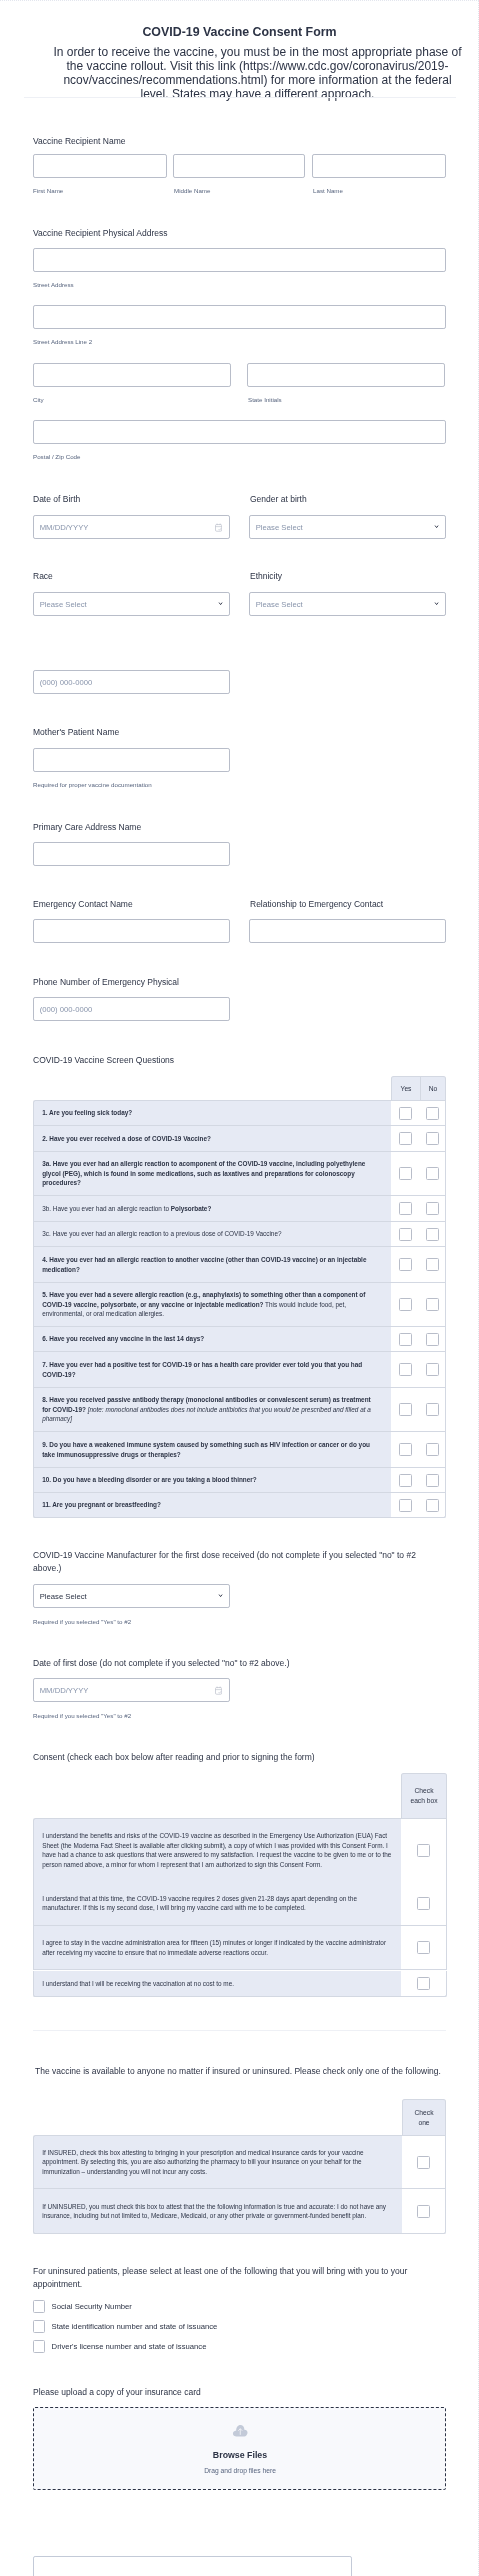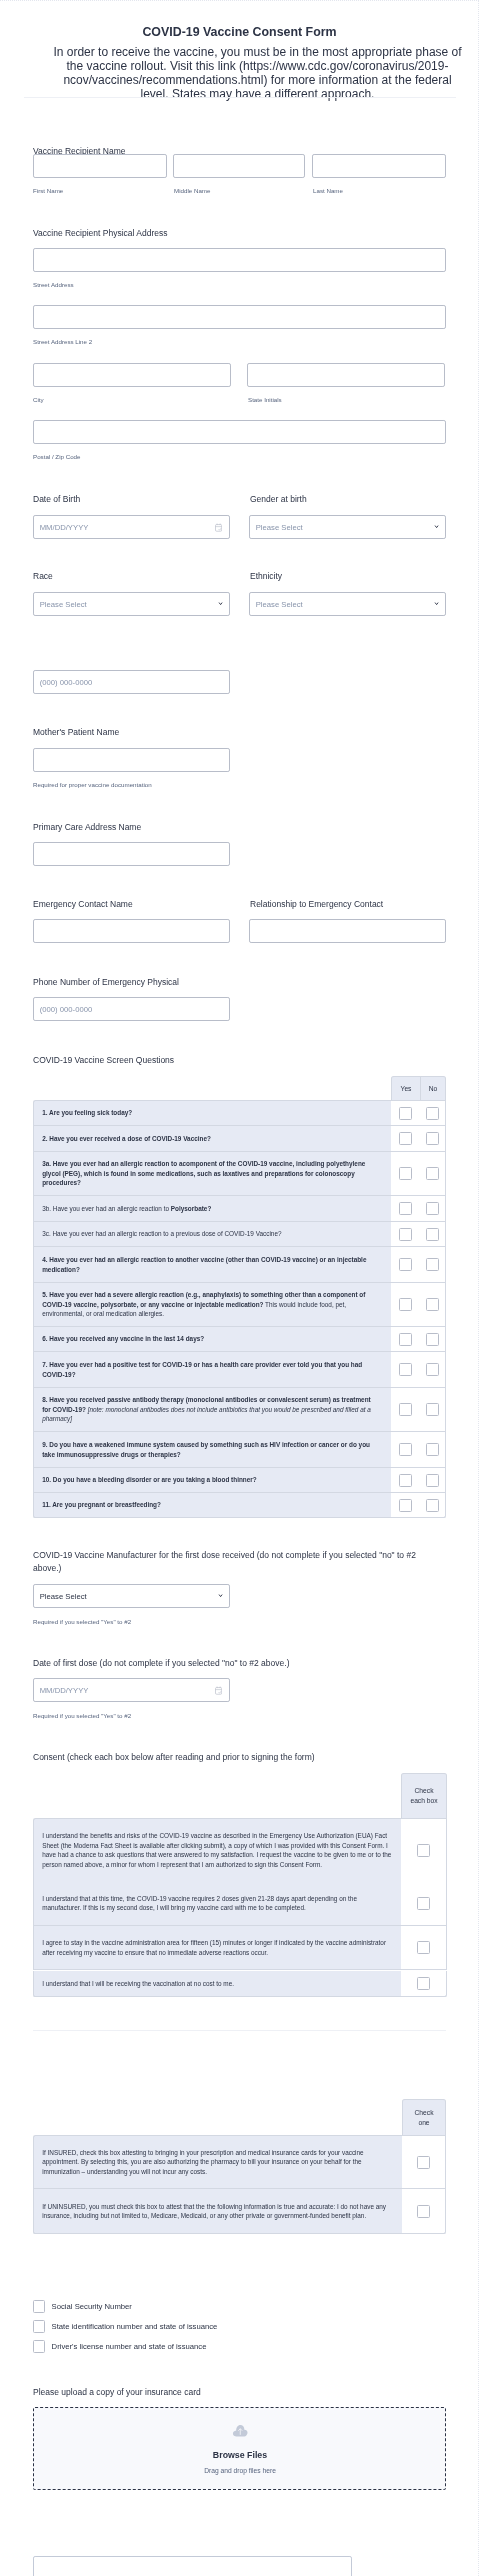--- a/index.html
+++ b/index.html
@@ -31,21 +31,21 @@
 </style>
 </head>
 <body>
 
 <div class="page">
 
   <div class="abs title">COVID-19 Vaccine Consent Form</div>
   <div class="abs desc">In order to receive the vaccine, you must be in the most appropriate phase of the vaccine rollout. Visit this link (https://www.cdc.gov/coronavirus/2019-ncov/vaccines/recommendations.html) for more information at the federal level. States may have a different approach.</div>
   <div class="abs divider" style="top:96px;"></div>
 
-  <div class="abs label" style="top:144px;">Vaccine Recipient Name</div>
+  <div class="abs label" style="top:134px;">Vaccine Recipient Name</div>
   <div class="abs input" style="left:33px;top:153px;width:134px;"></div>
   <div class="abs input" style="left:173px;top:153px;width:132px;"></div>
   <div class="abs input" style="left:312px;top:153px;width:134px;"></div>
   <div class="abs sublabel" style="left:33px;top:186px;">First Name</div>
   <div class="abs sublabel" style="left:174px;top:186px;">Middle Name</div>
   <div class="abs sublabel" style="left:313px;top:186px;">Last Name</div>
 
   <div class="abs label" style="top:226px;">Vaccine Recipient Physical Address</div>
   <div class="abs input" style="left:33px;top:247px;width:413px;"></div>
   <div class="abs sublabel" style="left:33px;top:280px;">Street Address</div>
@@ -283,36 +283,38 @@
       <div class="abs matrix-q" style="left: 33px; top: 1970px; width: 368px; height: 26px; padding-right: 9.3px; border-bottom-left-radius: 2.6px;">
         <span>I understand that I will be receiving the vaccination at no cost to me.</span>
       </div>
       <div class="abs matrix-c" style="left: 401px; top: 1970px; width: 46px; height: 26px; border-bottom-right-radius: 2.6px;">
         <span class="cbox"></span>
       </div>
     </div>
 
   <div class="abs divider" style="top:2029px;left:33px;width:413px;"></div>
 
+  <div class="abs label" style="left:35px;top:2064px;width:412px;">The vaccine is available to anyone no matter if insured or uninsured. Please check only one of the following.</div>
   <div class="abs matrix-h" style="left:402px;top:2098px;width:44px;height:36px;border-radius:2.6px 2.6px 0 0;padding:0 9.3px;">Check one</div>
   <div id="insurance-rows">
       <div class="abs matrix-q" style="left: 33px; top: 2134px; width: 369px; height: 54px; padding-right: 9.3px; border-top: 0.5px solid rgb(211, 216, 226); border-top-left-radius: 2.6px;">
         <span>If INSURED, check this box attesting to bringing in your prescription and medical insurance cards for your vaccine appointment. By selecting this, you are also authorizing the pharmacy to bill your insurance on your behalf for the immunization – understanding you will not incur any costs.</span>
       </div>
       <div class="abs matrix-c" style="left: 402px; top: 2134px; width: 44px; height: 54px; border-top: 0.5px solid rgb(211, 216, 226);">
         <span class="cbox"></span>
       </div>
       <div class="abs matrix-q" style="left: 33px; top: 2188px; width: 369px; height: 45px; padding-right: 9.3px; border-bottom-left-radius: 2.6px;">
         <span>If UNINSURED, you must check this box to attest that the the following information is true and accurate: I do not have any insurance, including but not limited to, Medicare, Medicaid, or any other private or government-funded benefit plan.</span>
       </div>
       <div class="abs matrix-c" style="left: 402px; top: 2188px; width: 44px; height: 45px; border-bottom-right-radius: 2.6px;">
         <span class="cbox"></span>
       </div>
     </div>
 
+  <div class="abs label" style="top:2264px;width:413px;">For uninsured patients, please select at least one of the following that you will bring with you to your appointment.</div>
   <div class="abs check-row" style="top:2299px;">
     <span class="cbox"></span>
     <span>Social Security Number</span>
   </div>
   <div class="abs check-row" style="top:2319px;">
     <span class="cbox"></span>
     <span>State identification number and state of issuance</span>
   </div>
   <div class="abs check-row" style="top:2339px;">
     <span class="cbox"></span>

